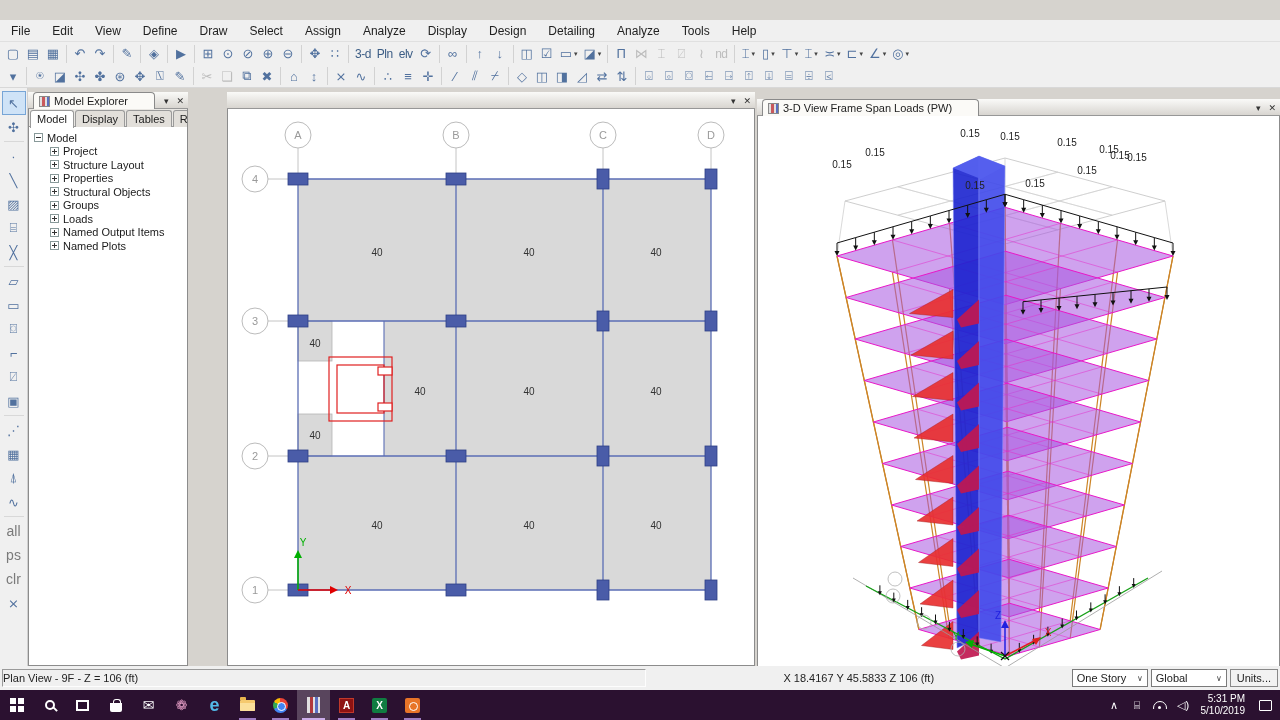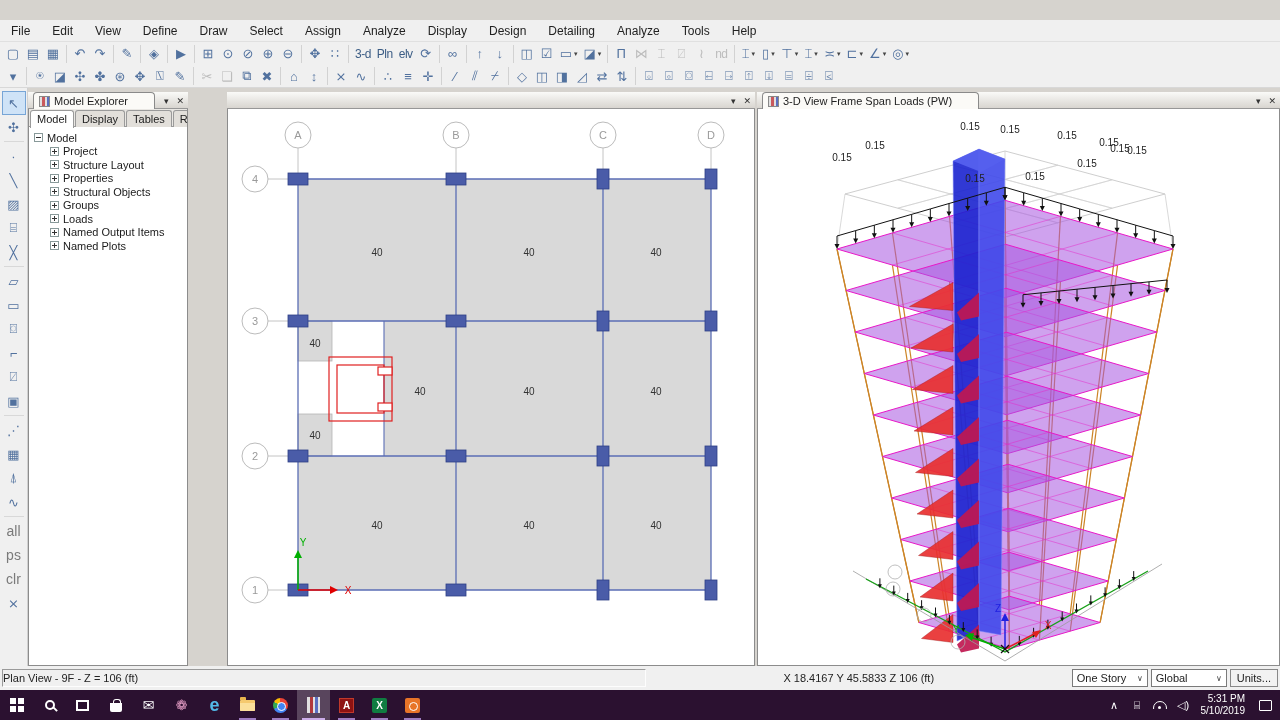--- a/index.html
+++ b/index.html
@@ -37,21 +37,21 @@
     align-items:center; padding-top:3px; }
   .sbtn { width:24px; height:24px; display:flex; align-items:center; justify-content:center;
     font-size:13px; color:#51719e; border:1px solid transparent; flex:none; }
   .sbtn.text { font-size:14px; color:#7a7a7a; }
   .sbtn.active { background:#cfe3f7; border-color:#77a5d6; }
   .sb-sep { width:20px; height:1px; background:#d8d8d8; margin:2px 0; flex:none; }
 
   .panel { position:absolute; top:4px; height:574px; }
   .explorer { left:28px; width:160px; }
   .planwin  { left:227px; width:528px; }
-  .d3win    { left:757px; width:523px; }
+  .d3win    { left:757px; width:523px;margin-top:7px; }
 
   .winhead { position:relative; height:17px; background:linear-gradient(#fafaf8,#d8d5d0);
     border-bottom:1px solid #979797; }
   .wintab { position:absolute; left:5px; top:0; height:17px; display:flex; align-items:center;
     gap:4px; padding:0 26px 0 5px; background:#fbfaf7; border:1px solid #8a8a8a; border-bottom:none;
     border-radius:4px 4px 0 0; font-size:11px; color:#222; white-space:nowrap; }
   .wintab.activeview { background:#e9f1fb; border-color:#7c95ba; }
   .win-ico { width:11px; height:11px; flex:none;
     background:linear-gradient(90deg,#e0e0e0 0 2px,#c9595c 2px 5px,#e0e0e0 5px 7px,#5a6fc0 7px 11px); border:1px solid #888; }
   .winctl { position:absolute; right:4px; top:0; height:17px; display:flex; align-items:center; gap:8px;

